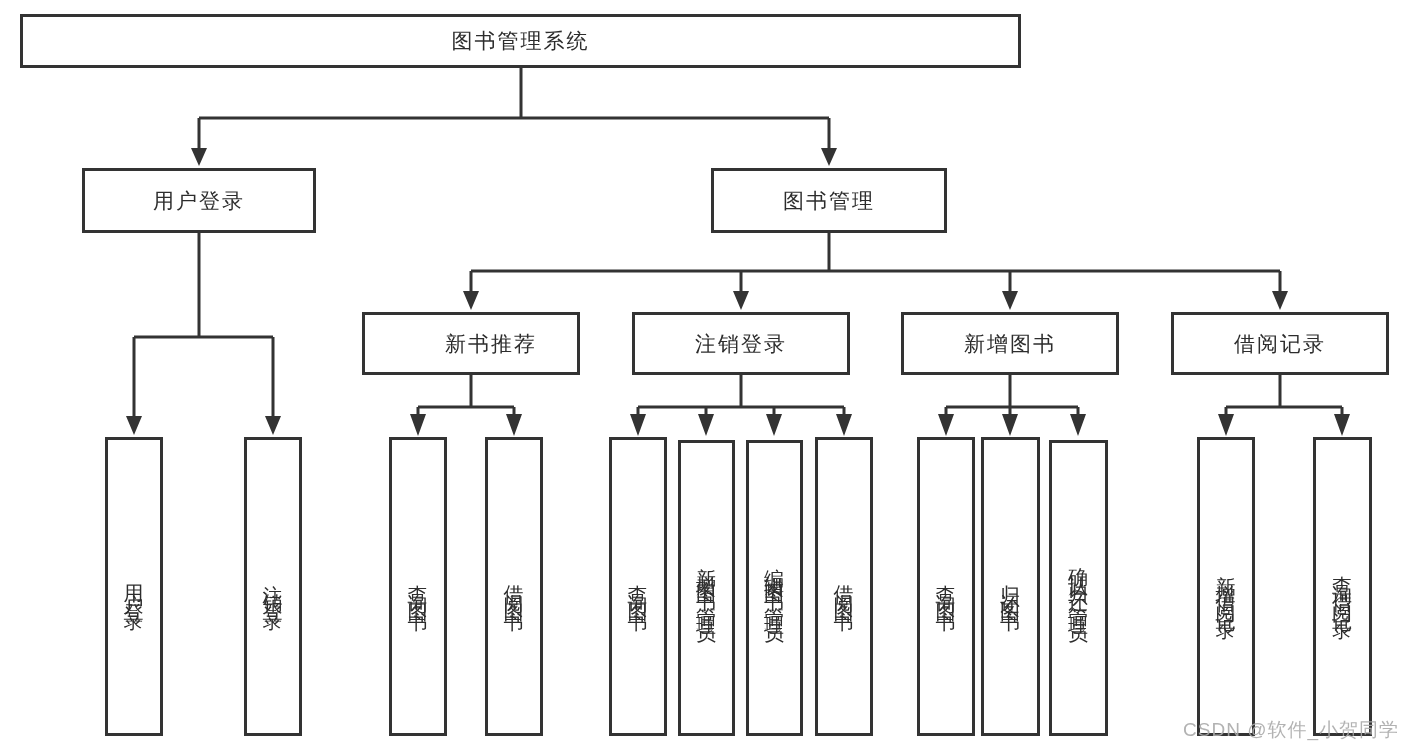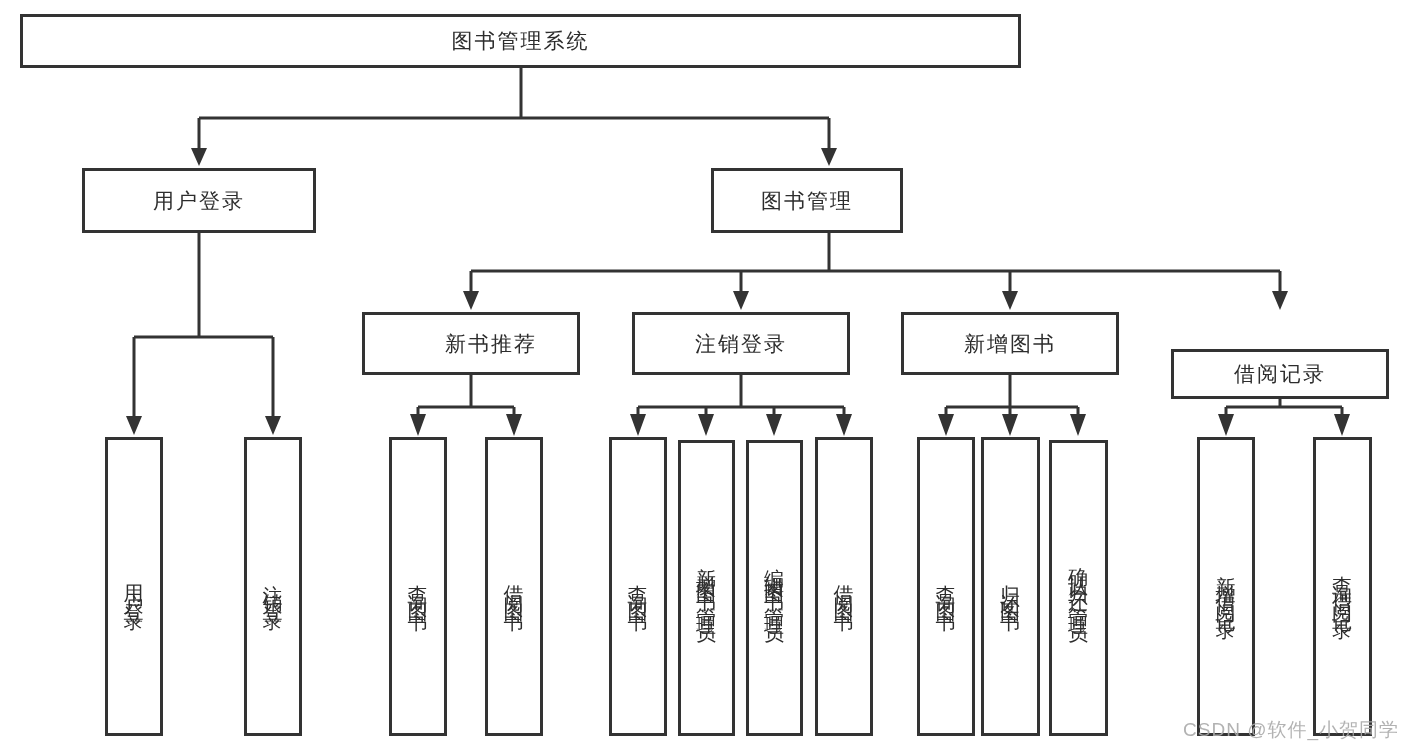--- a/index.html
+++ b/index.html
@@ -86,34 +86,34 @@
     </g>
   </svg>
 
   <div class="box hbox" style="left:20px; top:14px; width:1001px; height:54px;">
     <span>图书管理系统</span>
   </div>
 
   <div class="box hbox" style="left:82px; top:168px; width:234px; height:65px;">
     <span>用户登录</span>
   </div>
-  <div class="box hbox" style="left:711px; top:168px; width:192px; height:65px;">
+  <div class="box hbox" style="left:711px; top:168px; width:236px; height:65px;">
     <span>图书管理</span>
   </div>
 
   <div class="box hbox" style="left:362px; top:312px; width:218px; height:63px;padding-left:40px;">
     <span>新书推荐</span>
   </div>
   <div class="box hbox" style="left:632px; top:312px; width:218px; height:63px;">
     <span>注销登录</span>
   </div>
   <div class="box hbox" style="left:901px; top:312px; width:218px; height:63px;">
     <span>新增图书</span>
   </div>
-  <div class="box hbox" style="left:1171px; top:312px; width:218px; height:50px;margin-top:37px;">
+  <div class="box hbox" style="left:1171px; top:312px; width:218px; height:63px;">
     <span>借阅记录</span>
   </div>
 
   <div class="box vbox" style="left:105px; top:437px; width:58px; height:299px;">
     <span>用户登录</span>
   </div>
   <div class="box vbox" style="left:244px; top:437px; width:58px; height:299px;">
     <span>注销登录</span>
   </div>
 

